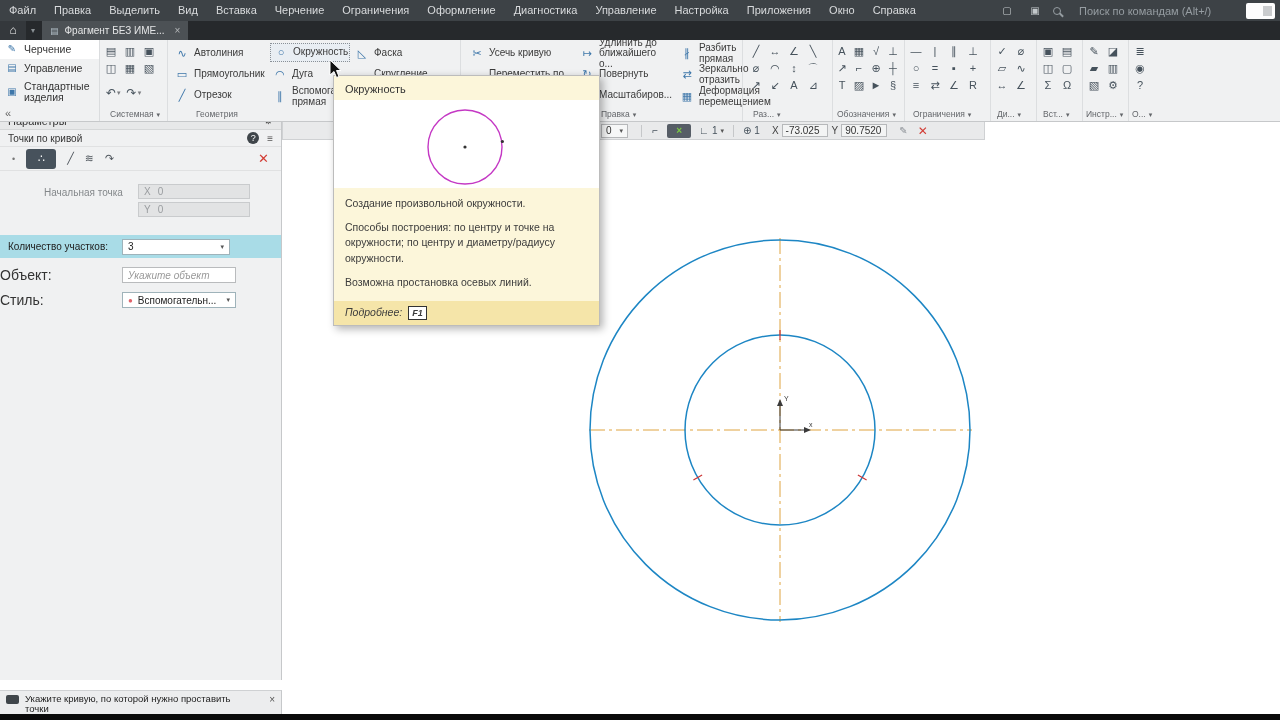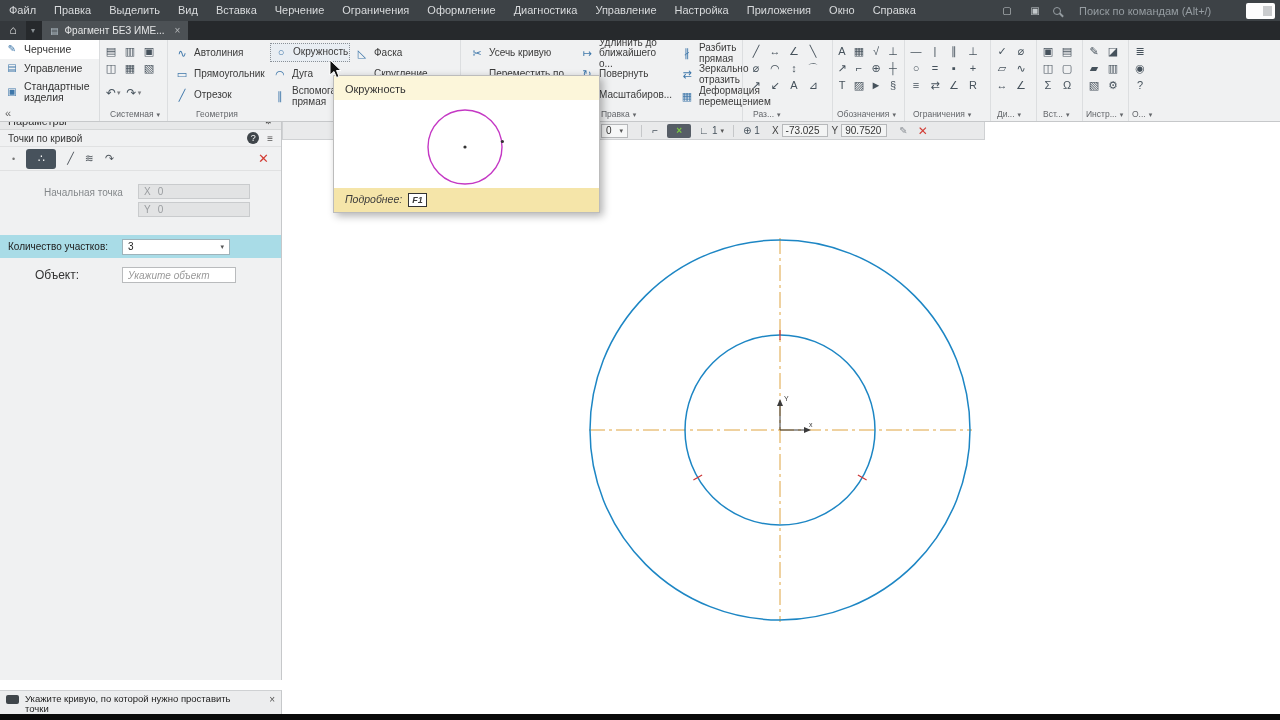--- a/index.html
+++ b/index.html
@@ -94,21 +94,21 @@
   .sp-block { display:flex; margin:13px 0 0 16px; }
   .flabel { width:122px; padding-left:28px; color:#84888b; font-size:10px; padding-top:3px; }
   .mini { width:112px; height:15px; background:#e2e3e4; border:1px solid #c9cbcd; display:flex;
     align-items:center; gap:7px; padding:0 5px; color:#9a9da0; font-size:10px; margin-bottom:3px; }
   .count-row { background:#a9dce7; height:23px; display:flex; align-items:center; margin-top:15px; }
   .count-label { width:122px; padding-left:8px; font-size:10px; color:#222; }
   .dropdown { width:108px; height:16px; background:#fff; border:1px solid #9fb3ba; display:flex;
     align-items:center; padding:0 5px; font-size:10px; color:#222; }
   .dd-caret { margin-left:auto; font-size:7px; color:#555; }
   .frow { display:flex; align-items:center; margin-top:9px; }
-  .rlabel { width:122px; text-align:center; padding-right:8px; font-size:12px; color:#333; }
+  .rlabel { width:122px; text-align:left; padding-right:8px; font-size:14px; color:#333; }
   .obj-input { width:114px; height:16px; background:#fff; border:1px solid #b9bbbd; font-style:italic;
     color:#999; font-size:10px; display:flex; align-items:center; padding:0 5px; }
   .sdot { color:#e0636a; font-size:8px; margin-right:5px; }
   
   .panel-msg { position:absolute; left:0; top:690px; width:282px; height:24px; background:#ecedee;
     border-top:1px solid #cfd1d3; border-right:1px solid #c6c8ca; font-size:9.5px; color:#222;
     display:flex; padding:3px 6px 0 6px; gap:6px; z-index:6; white-space:pre-line; line-height:1.1; }
   .bubble { width:13px; height:9px; background:#3f454a; border-radius:2px; position:relative; flex:none; margin-top:1px; }
   .bubble::after { content:""; position:absolute; left:2px; bottom:-3px; border:3px solid transparent; border-top-color:#3f454a; }
   .msg-x { margin-left:auto; color:#555; font-size:10px; }
@@ -462,38 +462,51 @@
     <div class="count-label">Количество участков:</div>
     <div class="dropdown">
       <span>3</span>
       <span class="dd-caret">▾</span>
     </div>
   </div>
   <div class="frow">
     <div class="rlabel">Объект:</div>
     <div class="obj-input">Укажите объект</div>
   </div>
+  <div class="frow">
+    <div class="rlabel">Стиль:</div>
+    <div class="dropdown" style="width:114px;">
+      <span class="sdot">●</span>
+      <span>Вспомогательн...</span>
+      <span class="dd-caret">▾</span>
+    </div>
+  </div>
 </div>
 
 <div class="panel-msg">
   <span class="bubble"></span>
   <span>Укажите кривую, по которой нужно проставить
 точки</span>
   <span class="msg-x">×</span>
 </div>
 
 <div class="tooltip">
   <div class="tt-title">Окружность</div>
   <div class="tt-img">
     <svg width="265" height="88" viewBox="0 0 265 88">
       <circle cx="131" cy="47" r="37" fill="none" stroke="#c438c4" stroke-width="1.4"></circle>
       <circle cx="131" cy="47" r="1.6" fill="#333"></circle>
       <circle cx="168.4" cy="41.5" r="1.6" fill="#333"></circle>
     </svg>
   </div>
+  <div class="tt-body">
+    <p>Создание произвольной окружности.</p>
+    <p>Способы построения: по центру и точке на окружности; по центру и диаметру/радиусу окружности.</p>
+    <p>Возможна простановка осевых линий.</p>
+  </div>
   <div class="tt-footer">
     <span>Подробнее:</span>
     <span class="f1">F1</span>
   </div>
 </div>
 
 <svg class="cursor" width="14" height="20" viewBox="0 0 14 20">
   <polygon points="1,1 1,16 5,12.5 7.5,18.5 10,17.5 7.5,11.5 12,11.5" fill="#111" stroke="#fff" stroke-width="1"></polygon>
 </svg>
 

